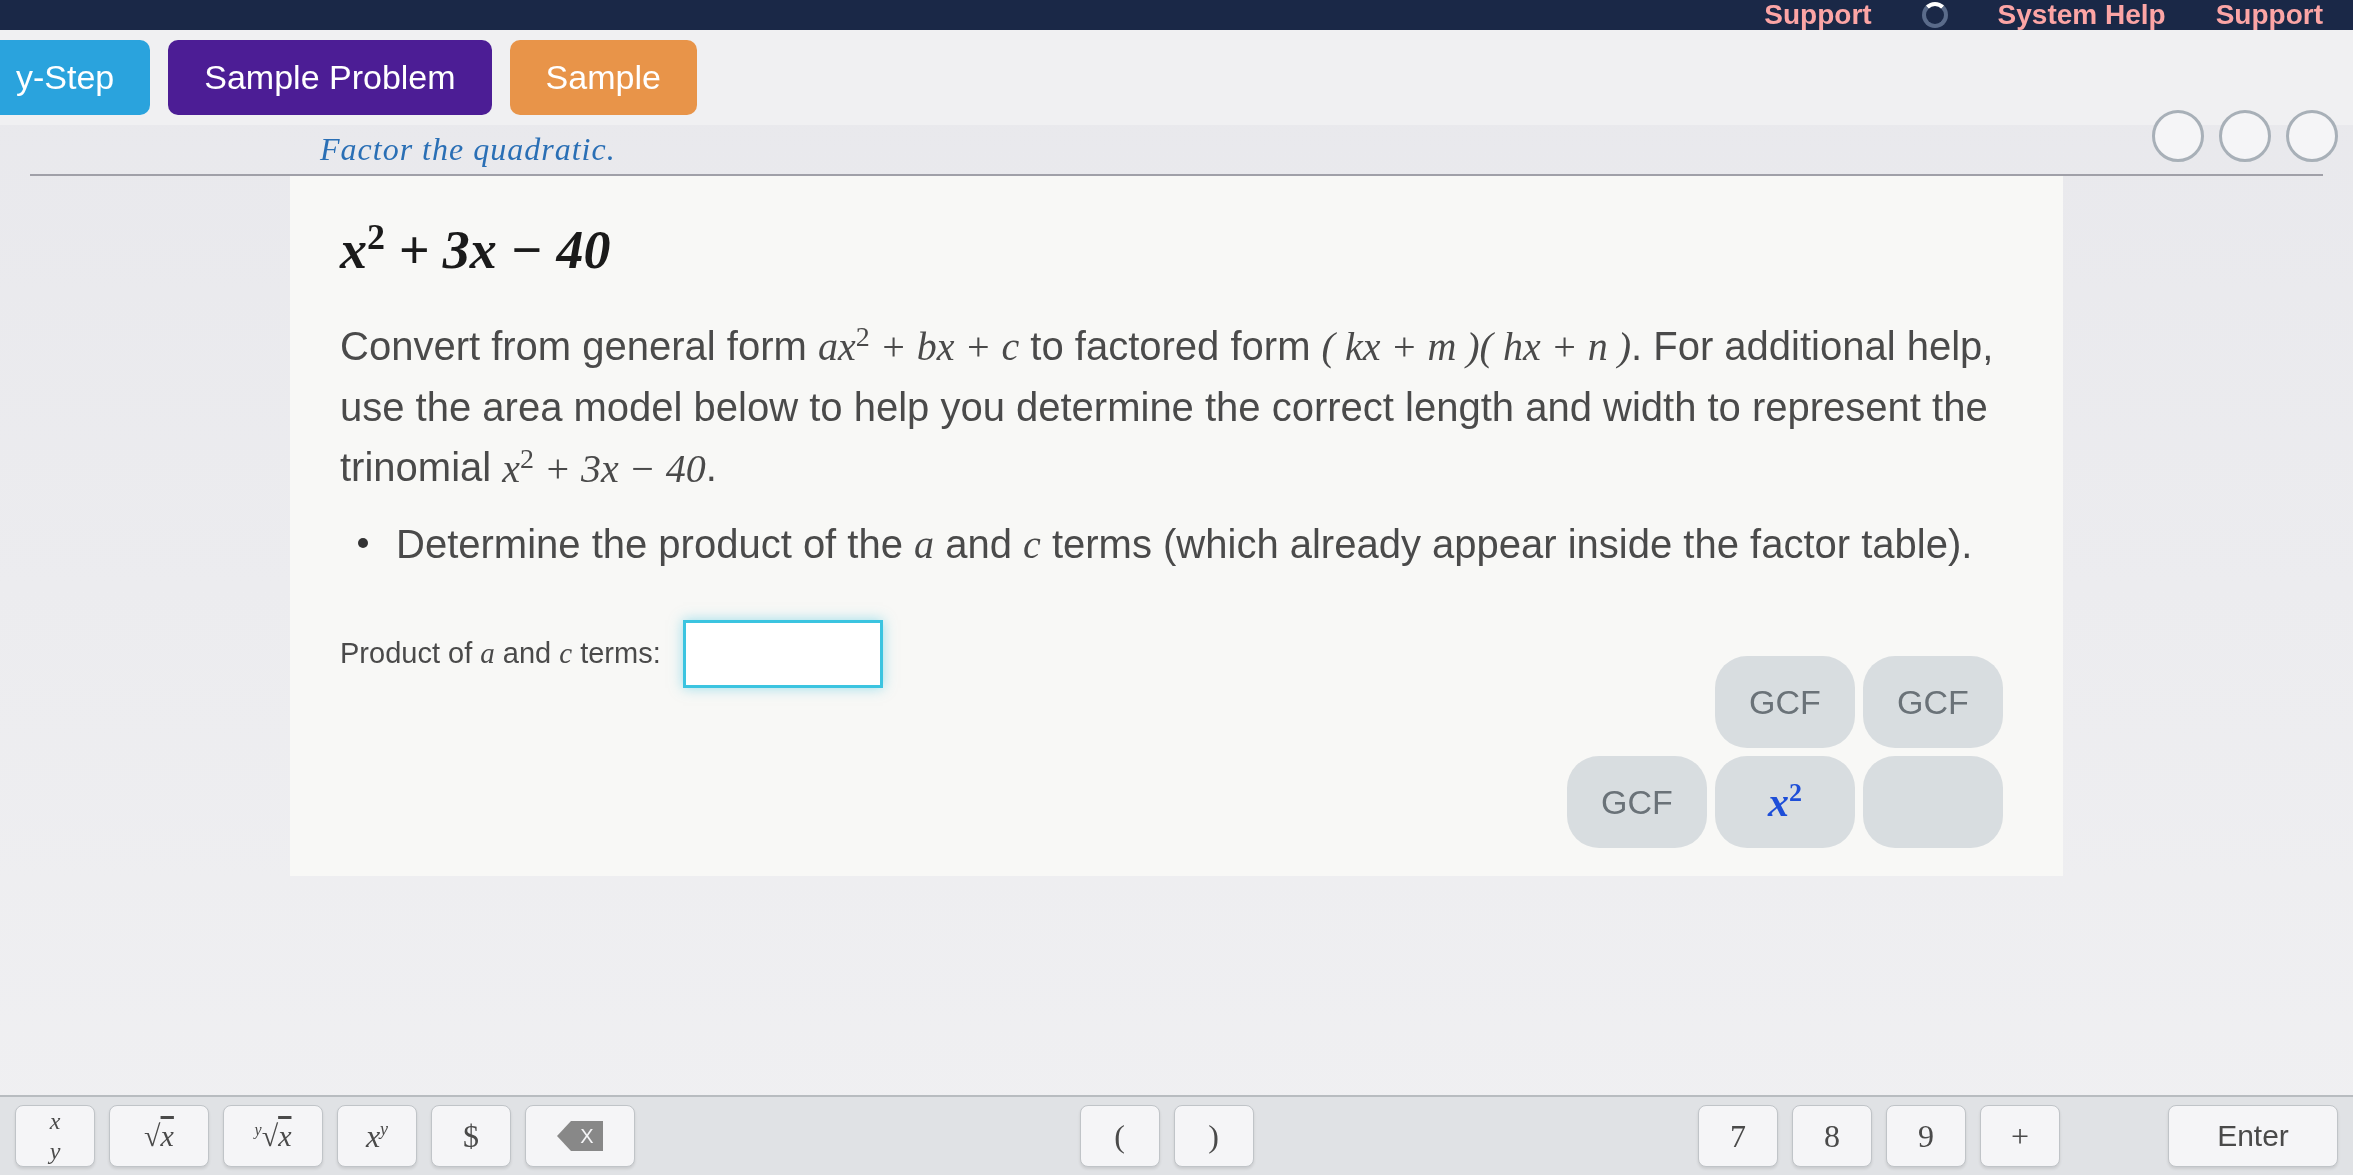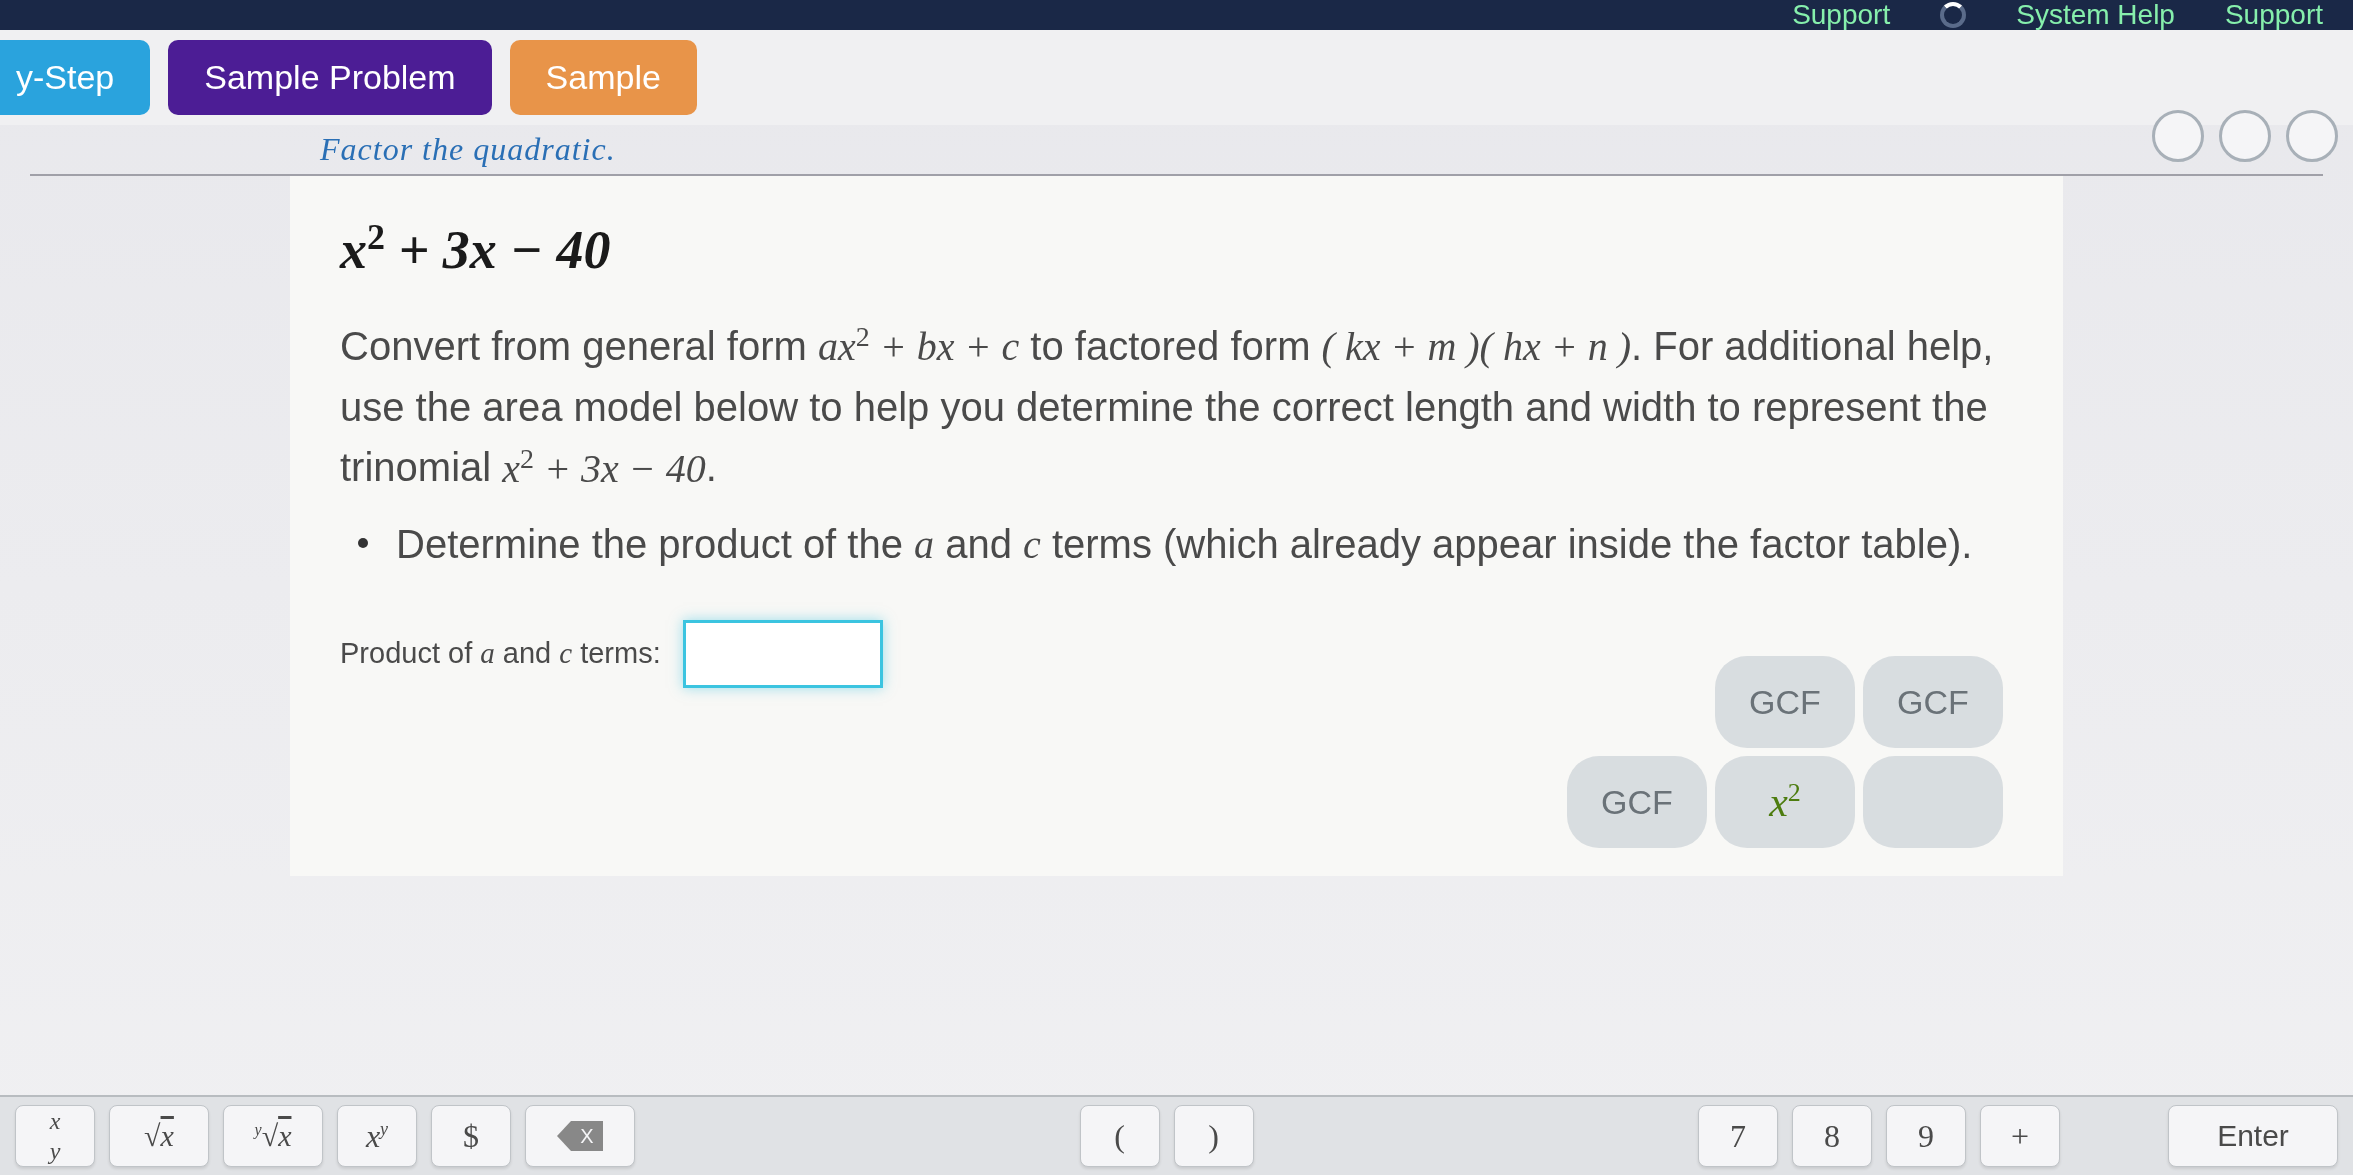--- a/index.html
+++ b/index.html
@@ -21,22 +21,22 @@
       width: 100%;
       display: flex;
       justify-content: flex-end;
       align-items: center;
       padding-right: 30px;
       color: #c8d0e0;
       font-size: 28px;
       gap: 50px;
     }
     .top-nav-item {
-      color: #86efac;
-      font-weight: 400;
+      color: #fca5a5;
+      font-weight: 700;
     }
     .spinner {
       width: 26px;
       height: 26px;
       border: 4px solid #5a6b8a;
       border-top: 4px solid #fff;
       border-radius: 50%;
     }
     .tabs-row {
       display: flex;
@@ -189,21 +189,22 @@
       font-family: Arial, sans-serif;
       border-radius: 32px;
     }
     .area-cell.empty {
       background: transparent;
     }
     .area-cell .math {
       font-family: 'Times New Roman', serif;
       font-style: italic;
       font-size: 42px;
-      color: #4d7c0f;
+      color: #1d4ed8;
+      font-weight: bold;
     }
     .area-cell .sup {
       font-size: 26px;
       vertical-align: super;
       font-style: normal;
     }
     .keypad {
       position: absolute;
       bottom: 0;
       left: 0;

